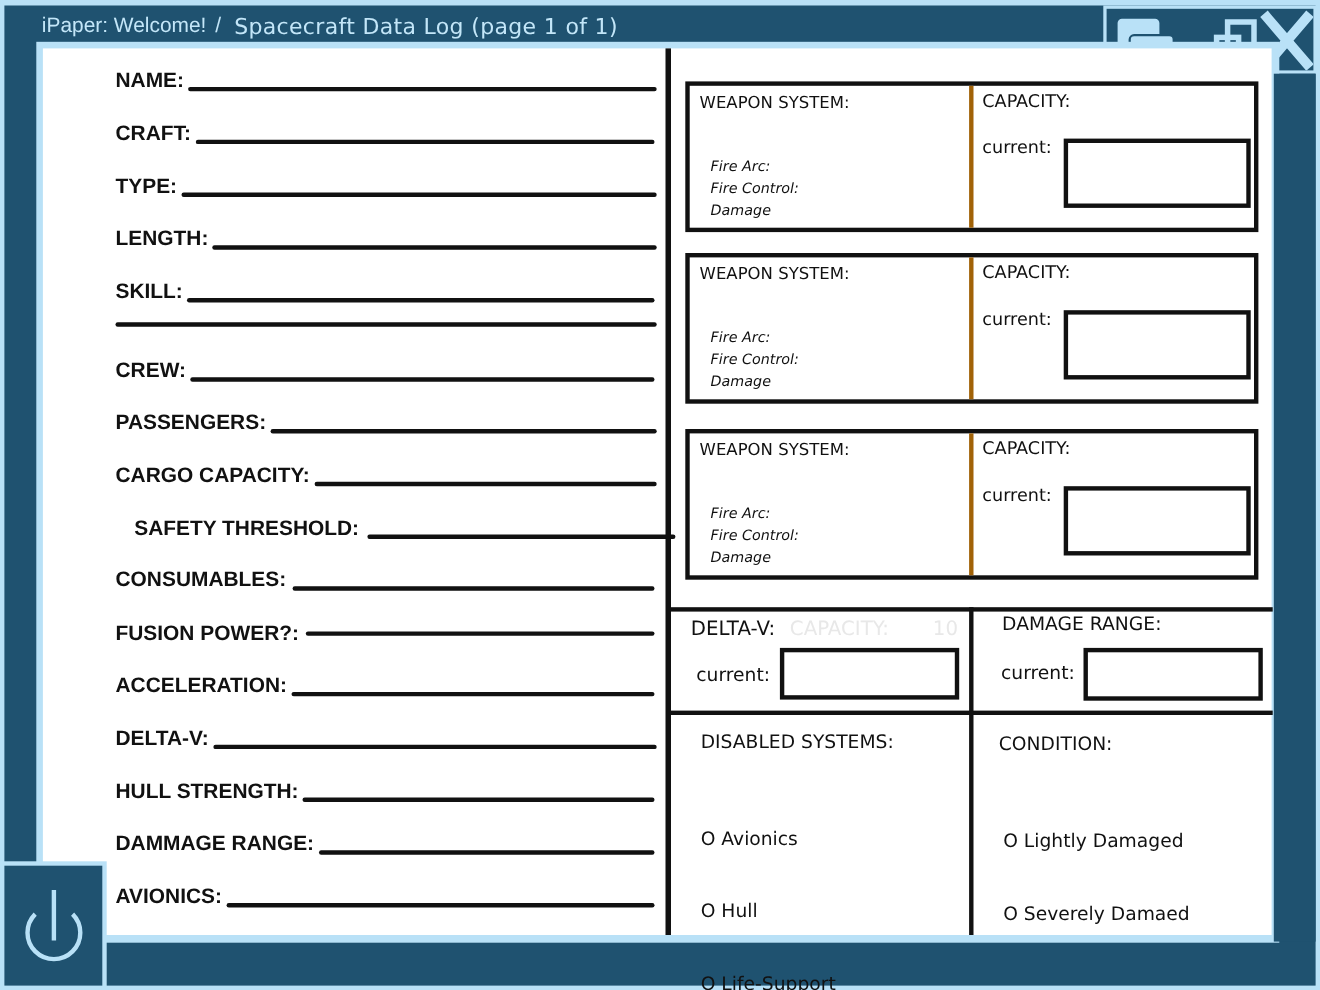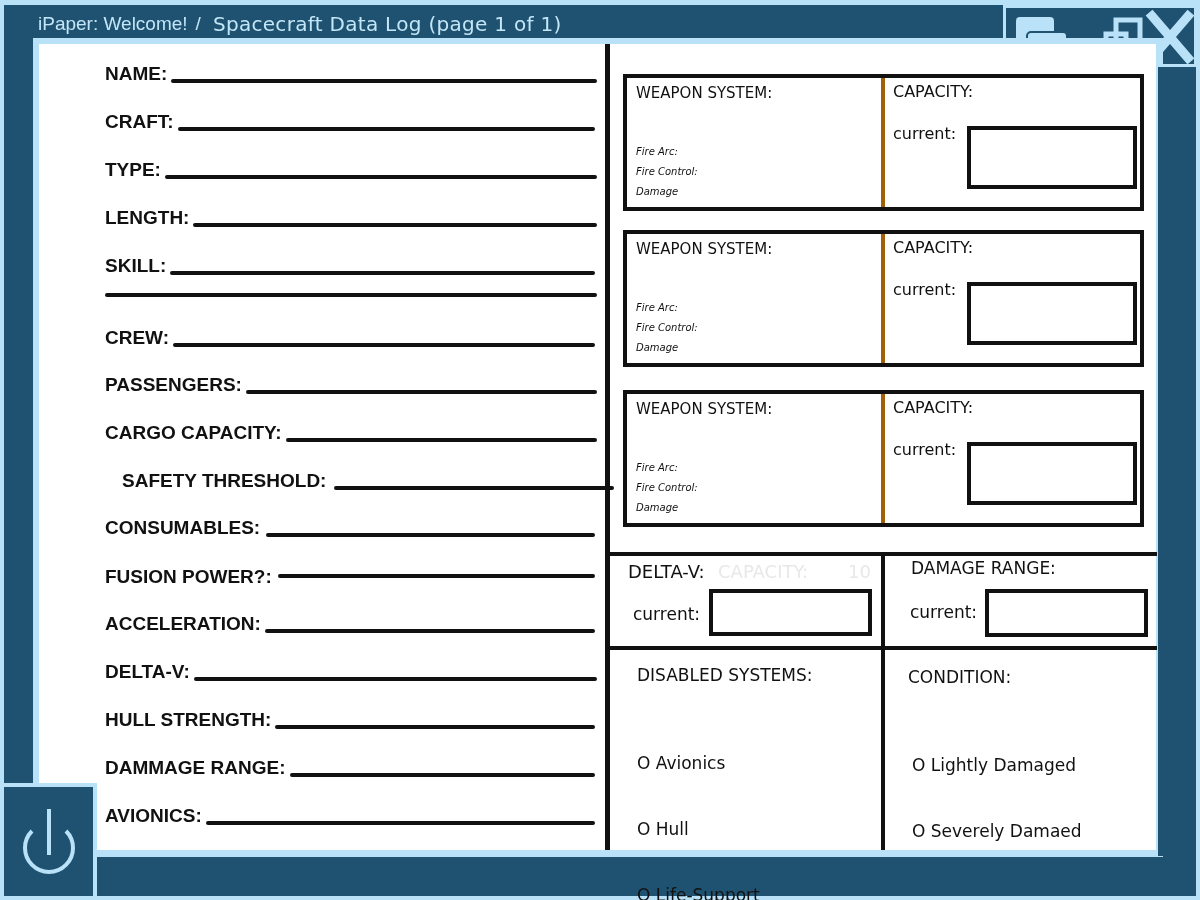--- a/index.html
+++ b/index.html
@@ -25,21 +25,21 @@
   .field { position: absolute; left: 0; display: flex; align-items: flex-end; width: 492px; font-family: "Liberation Sans", sans-serif; font-weight: bold; font-size: 19px; color: #111; white-space: nowrap; }
   .field .lbl { line-height: 22px; }
   .field .line { flex: 1; height: 4px; background: #111; border-radius: 2px; margin-left: 4px; margin-bottom: 2px; }
   .divider-v { position: absolute; left: 605px; top: 44px; width: 5px; height: 806px; background: #111; }
 
   
   .wbox { position: absolute; left: 623px; width: 521px; height: 137px; border: 4px solid #111; display: flex; }
   .wbox .wleft { width: 258px; border-right: 4px solid #a16207; position: relative; }
   .wbox .wright { flex: 1; position: relative; }
   .wtitle { position: absolute; left: 9px; top: 6px; font-size: 15px; color: #111; }
-  .wital { position: absolute; left: 9px; top: 64px; font-size: 10px; font-style: italic; color: #111; line-height: 20px; }
+  .wital { position: absolute; left: 19px; top: 64px; font-size: 13px; font-style: italic; color: #111; line-height: 20px; }
   .cap-title { position: absolute; left: 8px; top: 4px; font-size: 16px; color: #111; }
   .cur-lbl { position: absolute; left: 8px; top: 46px; font-size: 16px; color: #111; }
   .cur-box { position: absolute; left: 82px; top: 48px; width: 170px; height: 63px; border: 4px solid #111; background: #fff; }
 
   
   .hline { position: absolute; height: 4px; background: #111; }
   .vline { position: absolute; width: 4px; background: #111; }
   .lower-text { position: absolute; font-size: 17px; color: #111; white-space: nowrap; }
   .small-box { position: absolute; border: 4px solid #111; background: #fff; }
   .list { position: absolute; font-size: 17px; color: #111; line-height: 22px; white-space: pre; }

